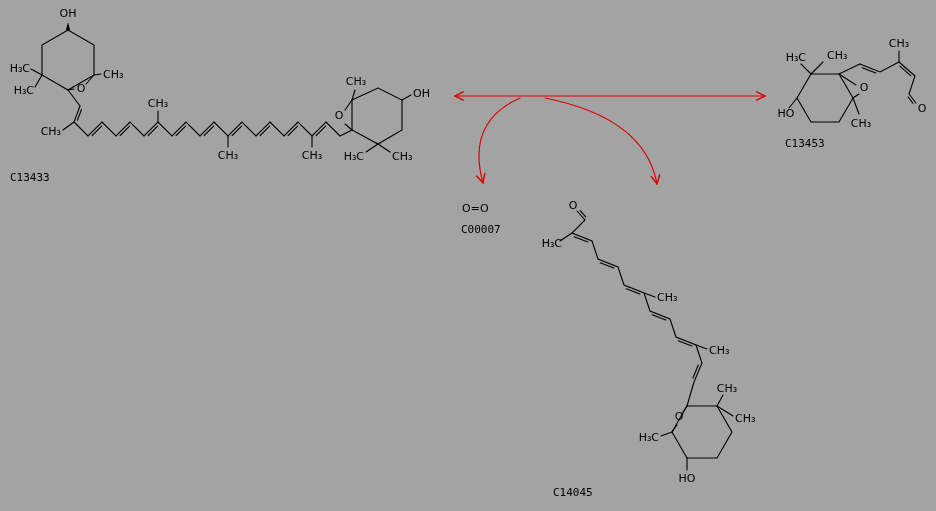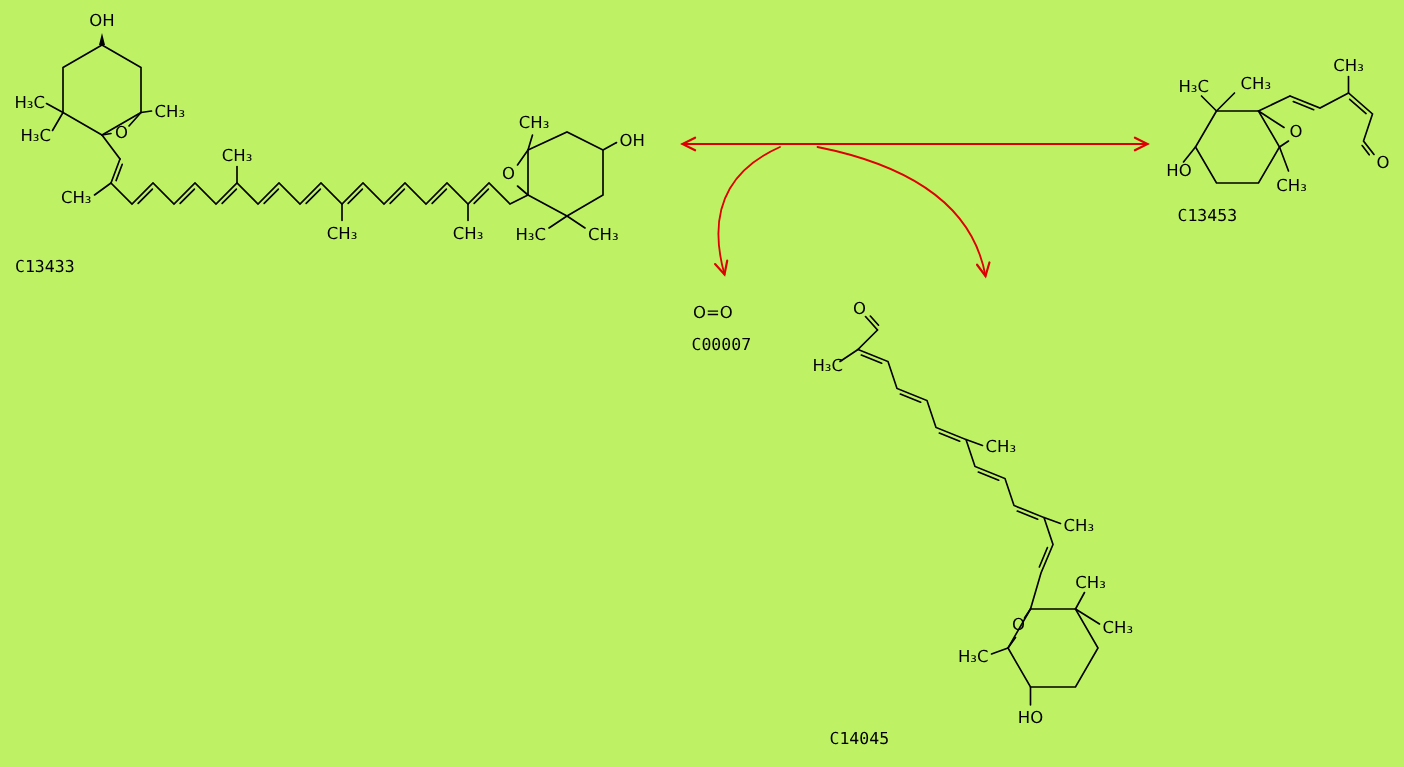--- a/index.html
+++ b/index.html
@@ -1,19 +1,19 @@
 <!DOCTYPE html>
 <html style="--arrow-color: #dd0000; --bond-color: #000000; --label-color: #000000;"><head>
 <meta charset="utf-8">
 <style>
   html,body{margin:0;padding:0;background:#ffffff;}
   .stage{
     position:relative;
     width:936px;height:511px;
-    background:#bef264;
+    background:#a3a3a3;
     font-family:"DejaVu Sans",sans-serif;
     overflow:hidden;
   }
   svg{display:block;}
   .bond{fill:none;stroke:var(--bond-color,#000);stroke-width:1.1;stroke-linecap:round;}
   .wedge{fill:var(--bond-color,#000);stroke:none;}
   .arrow{fill:none;stroke:var(--arrow-color,#dd0000);stroke-width:1.2;stroke-linecap:round;}
   .atom{font-family:"DejaVu Sans",sans-serif;font-size:11px;fill:var(--label-color,#000);}
   .cid{font-family:"DejaVu Sans Mono","Liberation Mono",monospace;font-size:11px;fill:var(--label-color,#000);}
 </style>

